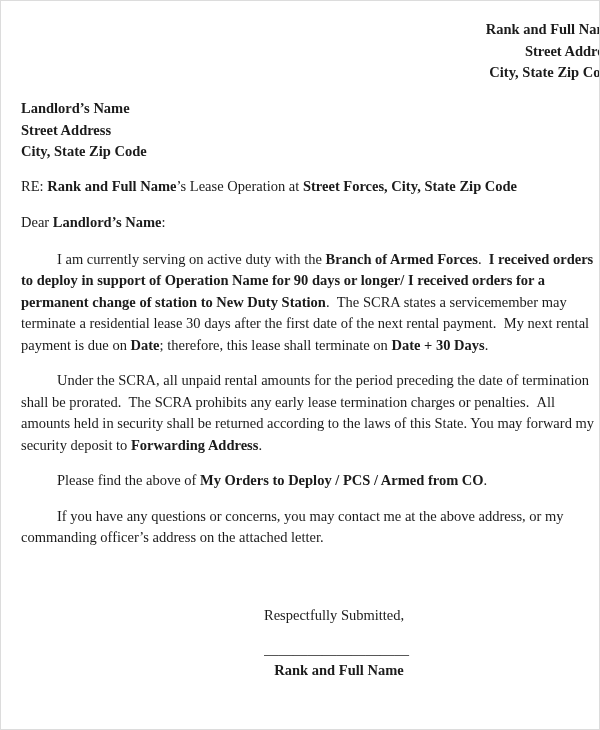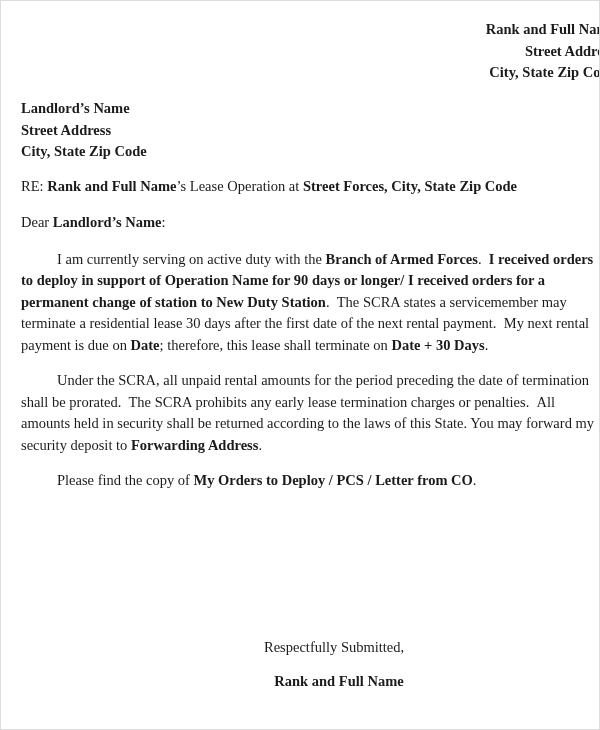--- a/index.html
+++ b/index.html
@@ -27,21 +27,21 @@
     text-align: right;
     font-weight: bold;
     white-space: nowrap;
   }
   .recipient { font-weight: bold; margin: 0 0 13px 0; }
   .re-line   { margin: 0 0 15px 0; }
   .salutation{ margin: 0 0 15px 0; }
   .para      { margin: 0 0 14px 0; text-indent: 36px; }
   .closing-block {
     position: absolute;
-    top: 636px;
+    top: 604px;
     left: 263px;
     width: 170px;
     font-family: Liberation Serif, serif;
   }
   .closing   { margin: 0 0 12px 0; }
   .sig-line  { width: 150px; white-space: nowrap; overflow: hidden; }
   .sig-name  { width: 150px; text-align: center; font-weight: bold; }
 </style>
 </head>
 <body>
@@ -60,21 +60,23 @@
       <div>City, State Zip Code</div>
     </div>
 
   <p class="re-line"><span>RE: </span><span class="b">Rank and Full Name</span><span>’s Lease Operation at </span><span class="b">Street Forces, City, State Zip Code</span></p>
 
   <p class="salutation"><span>Dear </span><span class="b">Landlord’s Name</span><span>:</span></p>
 
   <div id="body-container">
       <p class="para indent"><span>I am currently serving on active duty with the </span><span class="b">Branch of Armed Forces</span><span>. </span><span class="b">I received orders to deploy in support of Operation Name for 90 days or longer/ I received orders for a permanent change of station to New Duty Station</span><span>. The SCRA states a servicemember may terminate a residential lease 30 days after the first date of the next rental payment. My next rental payment is due on </span><span class="b">Date</span><span>; therefore, this lease shall terminate on </span><span class="b">Date + 30 Days</span><span>.</span></p>
       <p class="para indent"><span>Under the SCRA, all unpaid rental amounts for the period preceding the date of termination shall be prorated. The SCRA prohibits any early lease termination charges or penalties. All amounts held in security shall be returned according to the laws of this State. You may forward my security deposit to </span><span class="b">Forwarding Address</span><span>.</span></p>
-      <p class="para indent"><span>Please find the copy of </span><span class="b">My Orders to Deploy / PCS / Letter from CO</span><span>.</span></p>
+      <p class="para indent"><span>Please find the above of </span><span class="b">My Orders to Deploy / PCS / Armed from CO</span><span>.</span></p>
+      <p class="para indent"><span>If you have any questions or concerns, you may contact me at the above address, or my commanding officer’s address on the attached letter.</span></p>
     </div>
 
   <div class="closing-block">
     <p class="closing">Respectfully Submitted,</p>
+    <div class="sig-line">____________________</div>
     <div class="sig-name">Rank and Full Name</div>
   </div>
 
 </div>
 
 </body></html>

